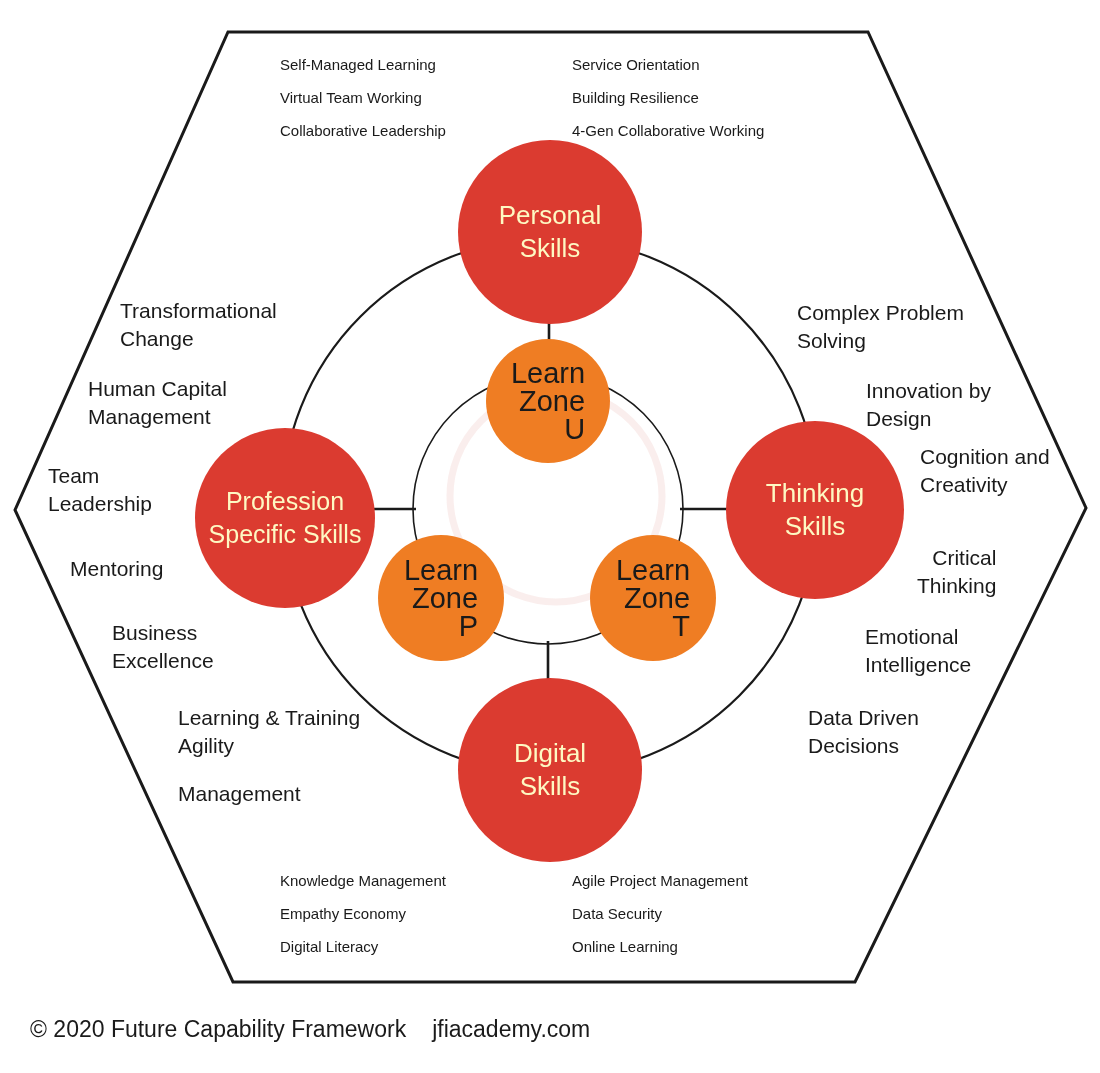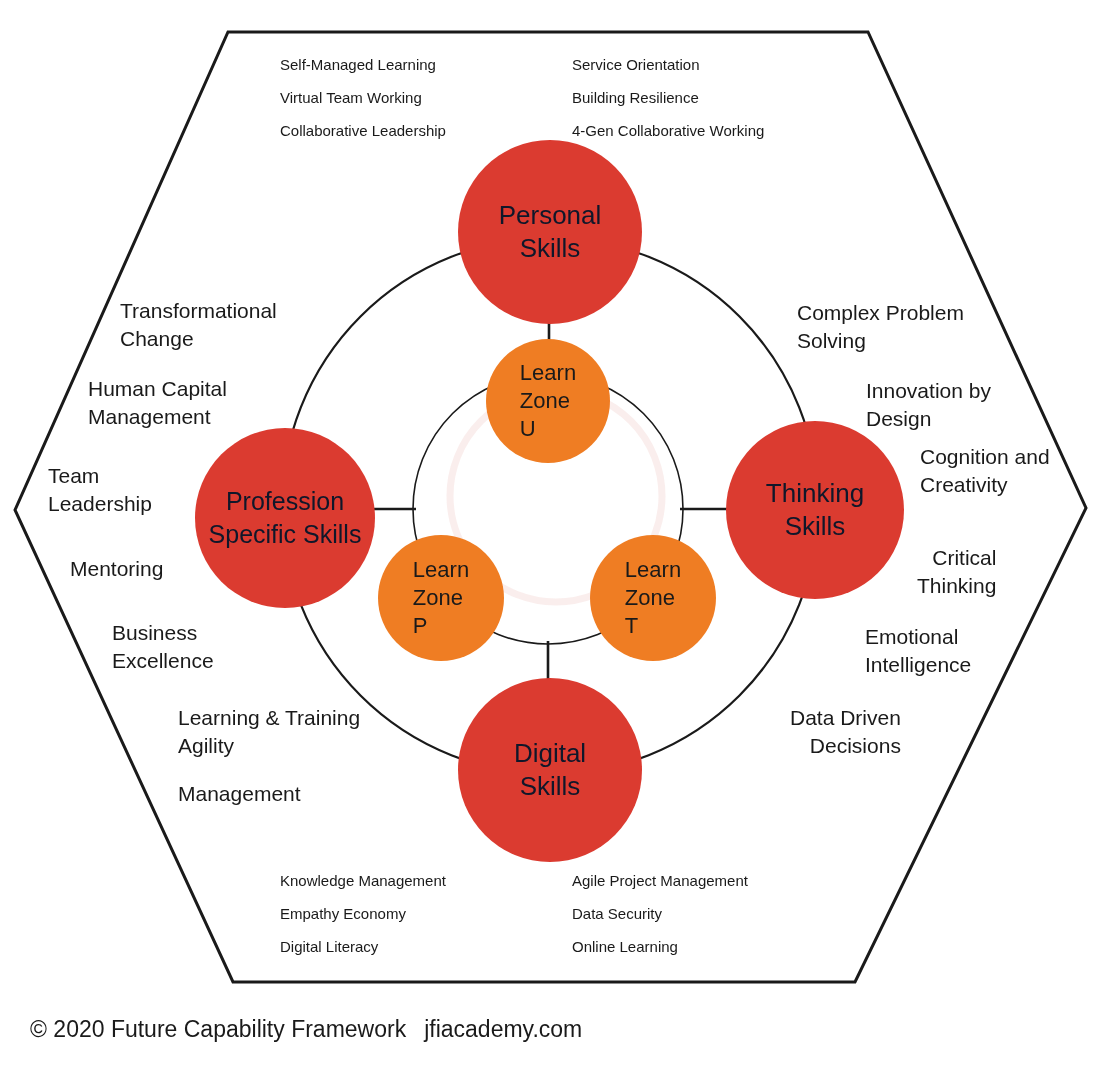--- a/index.html
+++ b/index.html
@@ -16,34 +16,34 @@
   .hex       { fill: none; stroke: var(--ink, #1a1a1a); stroke-width: 3; stroke-linejoin: miter; }
   .ring-big  { fill: none; stroke: var(--ink, #1a1a1a); stroke-width: 2.2; }
   .ring-small{ fill: none; stroke: var(--ink, #1a1a1a); stroke-width: 1.6; }
   .connector { stroke: var(--ink, #1a1a1a); stroke-width: 2.6; }
   .watermark { fill: none; stroke: var(--wm, #f7e3e1); stroke-width: 7; opacity: .6; }
 
   .skill-circle {
     position: absolute; z-index: 2; border-radius: 50%;
     background: var(--red, #db3b30);
     display: flex; align-items: center; justify-content: center;
-    text-align: center; color: #0f172a;
+    text-align: center; color: #fef9c3;
     font-size: 26px; line-height: 33px; white-space: pre-line;
   }
   #c-personal   { left: 458px; top: 140px; width: 184px; height: 184px; }
   #c-profession { left: 195px; top: 428px; width: 180px; height: 180px; font-size: 25px; }
   #c-thinking   { left: 726px; top: 421px; width: 178px; height: 178px; }
   #c-digital    { left: 458px; top: 678px; width: 184px; height: 184px; }
 
   .zone-circle {
     position: absolute; z-index: 2; border-radius: 50%;
     background: var(--orange, #ef7d23);
     display: flex; align-items: center; justify-content: center;
-    text-align: left; color: #1a1a1a;
-    font-size: 22px; line-height: 28px; white-space: pre-line;
+    text-align: right; color: #1a1a1a;
+    font-size: 29px; line-height: 28px; white-space: pre-line;
   }
   #z-u { left: 486px; top: 339px; width: 124px; height: 124px; }
   #z-p { left: 378px; top: 535px; width: 126px; height: 126px; }
   #z-t { left: 590px; top: 535px; width: 126px; height: 126px; }
 
   .cluster { position: absolute; z-index: 1; font-size: 15px; line-height: 33px; }
   #cl-top-left     { left: 280px; top: 48px; }
   #cl-top-right    { left: 572px; top: 48px; }
   #cl-bottom-left  { left: 280px; top: 864px; }
   #cl-bottom-right { left: 572px; top: 864px; }
@@ -57,25 +57,25 @@
   #ll-3 { left:  48px; top: 462px; }
   #ll-4 { left:  70px; top: 555px; }
   #ll-5 { left: 112px; top: 619px; }
   #ll-6 { left: 150px; top: 704px; margin-left: 28px; }
   #ll-7 { left: 178px; top: 780px; }
   #rl-1 { left: 797px; top: 299px; }
   #rl-2 { left: 866px; top: 377px; }
   #rl-3 { left: 920px; top: 443px; }
   #rl-4 { left: 917px; top: 544px; text-align: right; }
   #rl-5 { left: 865px; top: 623px; }
-  #rl-6 { left: 790px; top: 704px; text-align: right; }
+  #rl-6 { left: 808px; top: 704px; }
 
   #footer {
     position: absolute; left: 30px; top: 1016px; z-index: 1;
-    font-size: 23px; display: flex; gap: 18px; white-space: nowrap;
+    font-size: 23px; display: flex; gap: 26px; white-space: nowrap;
   }
 </style>
 </head>
 <body>
 
 <div id="stage">
 
   <svg id="diagram-svg" width="1100" height="1073" viewBox="0 0 1100 1073">
     <polygon class="hex" points="228,32 868,32 1086,508 855,982 233,982 15,510"></polygon>
     <circle class="watermark" cx="556" cy="496" r="106"></circle>

